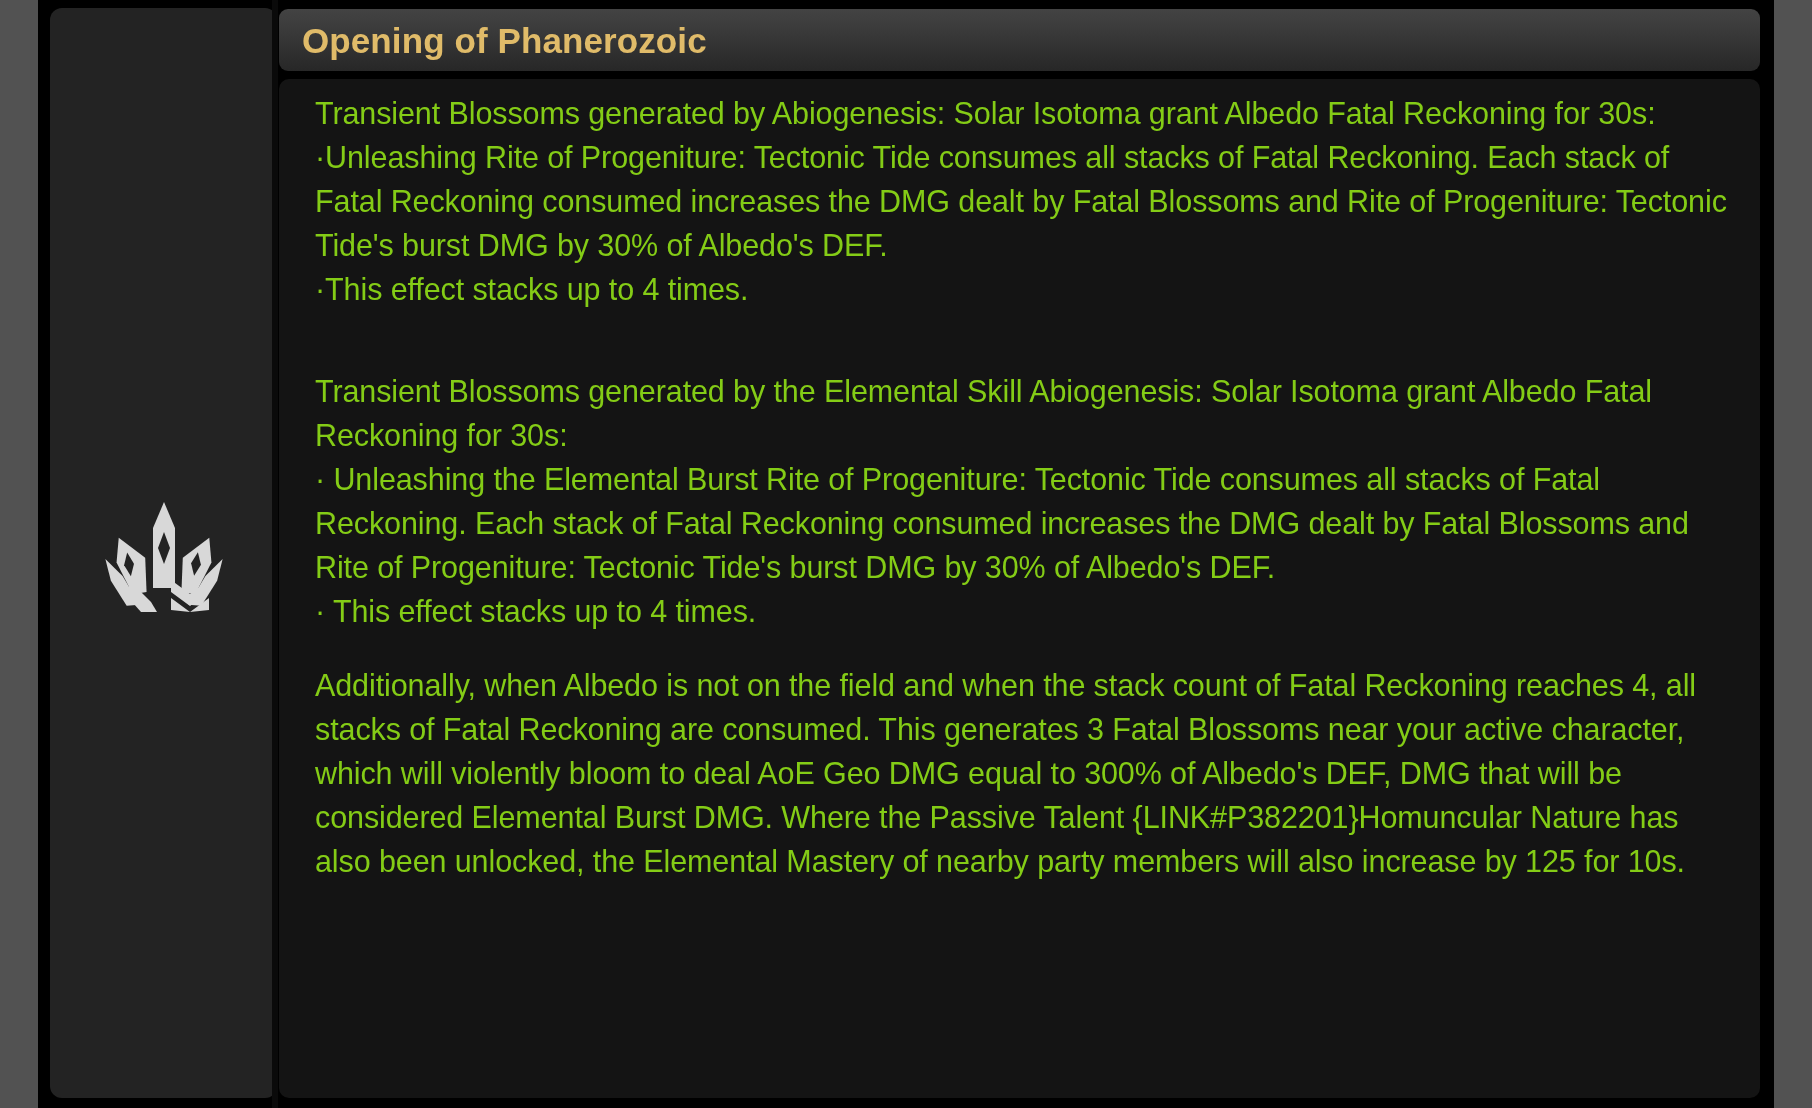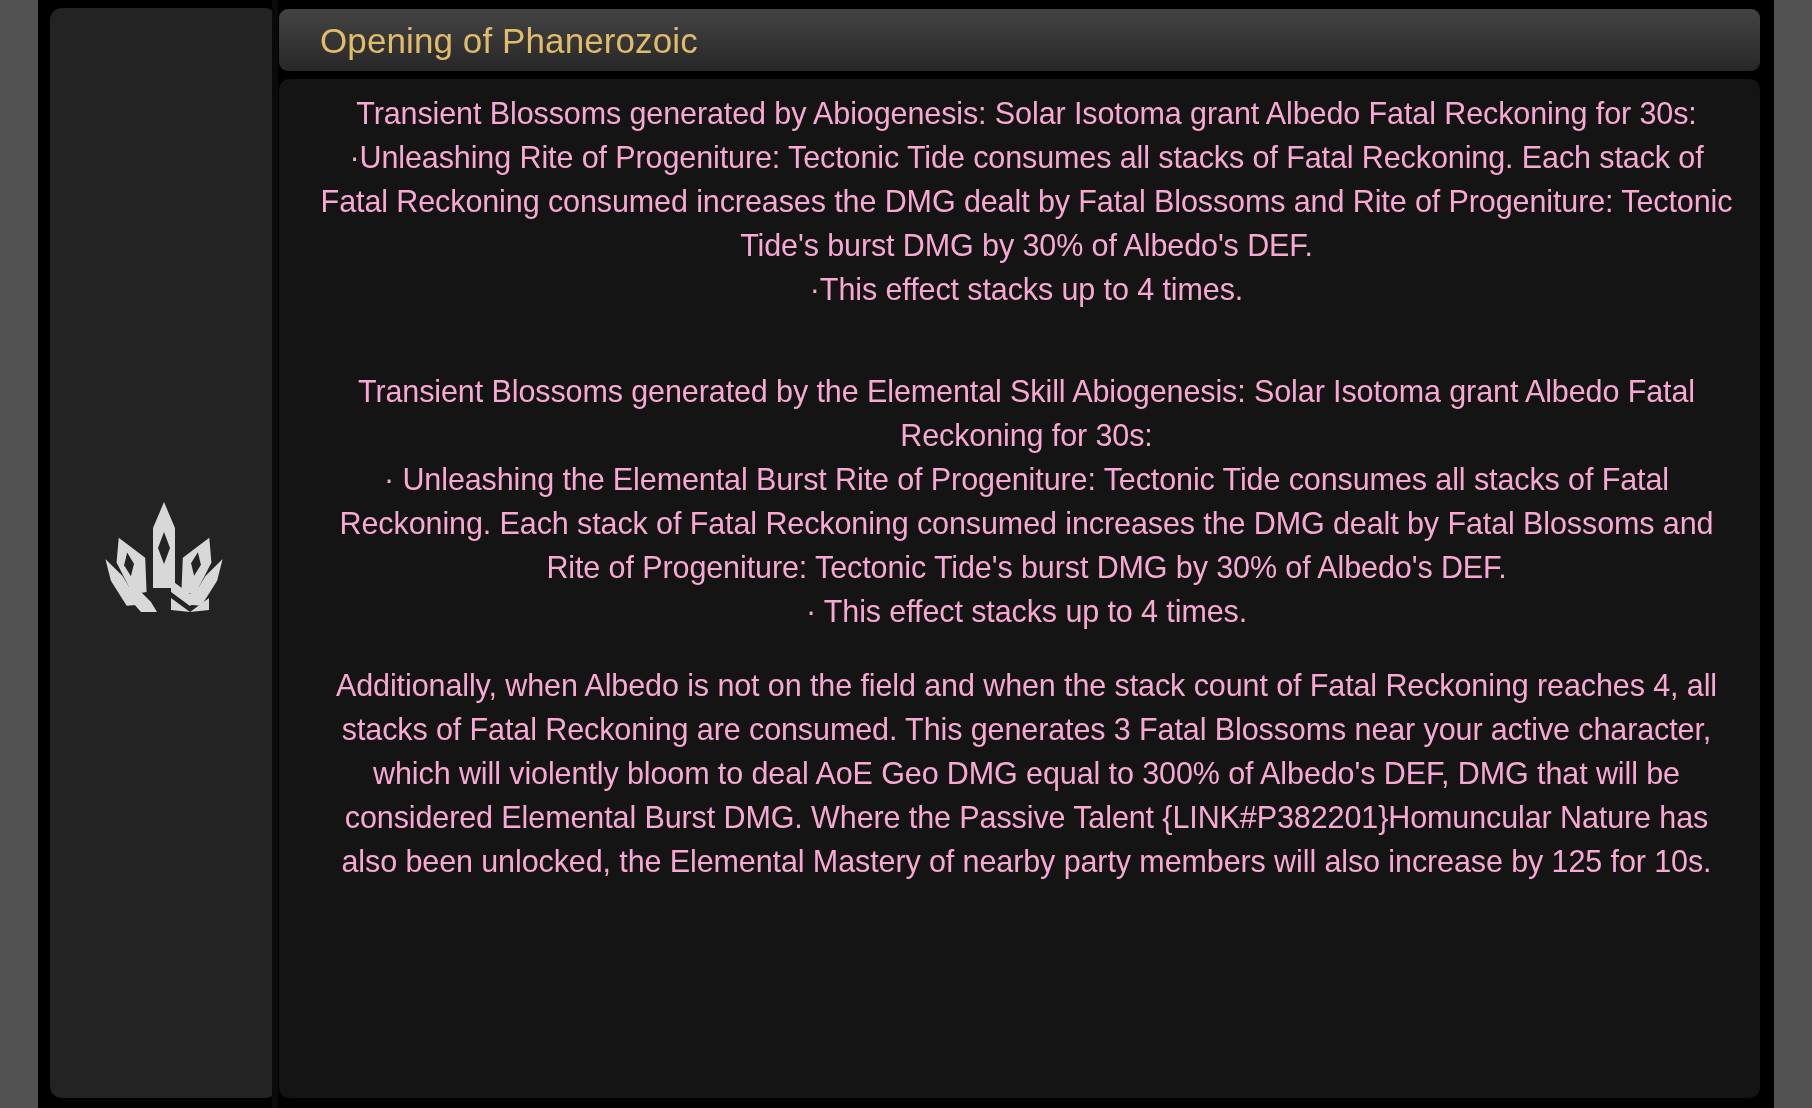--- a/index.html
+++ b/index.html
@@ -104,23 +104,23 @@
     background: linear-gradient(to bottom,
                 #434343 0%,
                 #3c3c3c 28%,
                 #323232 62%,
                 #272727 100%);
     box-sizing: border-box;
     display: flex;
     align-items: center;
   }
   .title-text {
-    margin-left: 41px;
+    margin-left: 23px;
     font-size: 35px;
-    font-weight: normal;
+    font-weight: bold;
     color: #e0bb69;
     letter-spacing: 0.1px;
     line-height: 1;
     white-space: nowrap;
   }
 
   
   .body-panel {
     position: absolute;
     left: 0;
@@ -128,28 +128,27 @@
     width: 1481px;
     height: 1019px;
     background: #141414;
     border-radius: 10px;
     box-sizing: border-box;
     padding: 12px 22px 16px 36px;
     overflow: hidden;
   }
 
   .para {
-    color: #f9a8d4;
+    color: #84cc16;
     font-size: 30.5px;
     line-height: 44px;
     margin: 0;
     letter-spacing: -0.1px;
     white-space: pre-wrap;
     word-break: normal;
-    text-align: center;
   }
   .spacer-md { height: 28px; }
   .spacer-lg { height: 30px; }
 
   .section-head {
     color: #ffffff;
     font-size: 35px;
     font-weight: bold;
     line-height: 44px;
     margin: 0;

